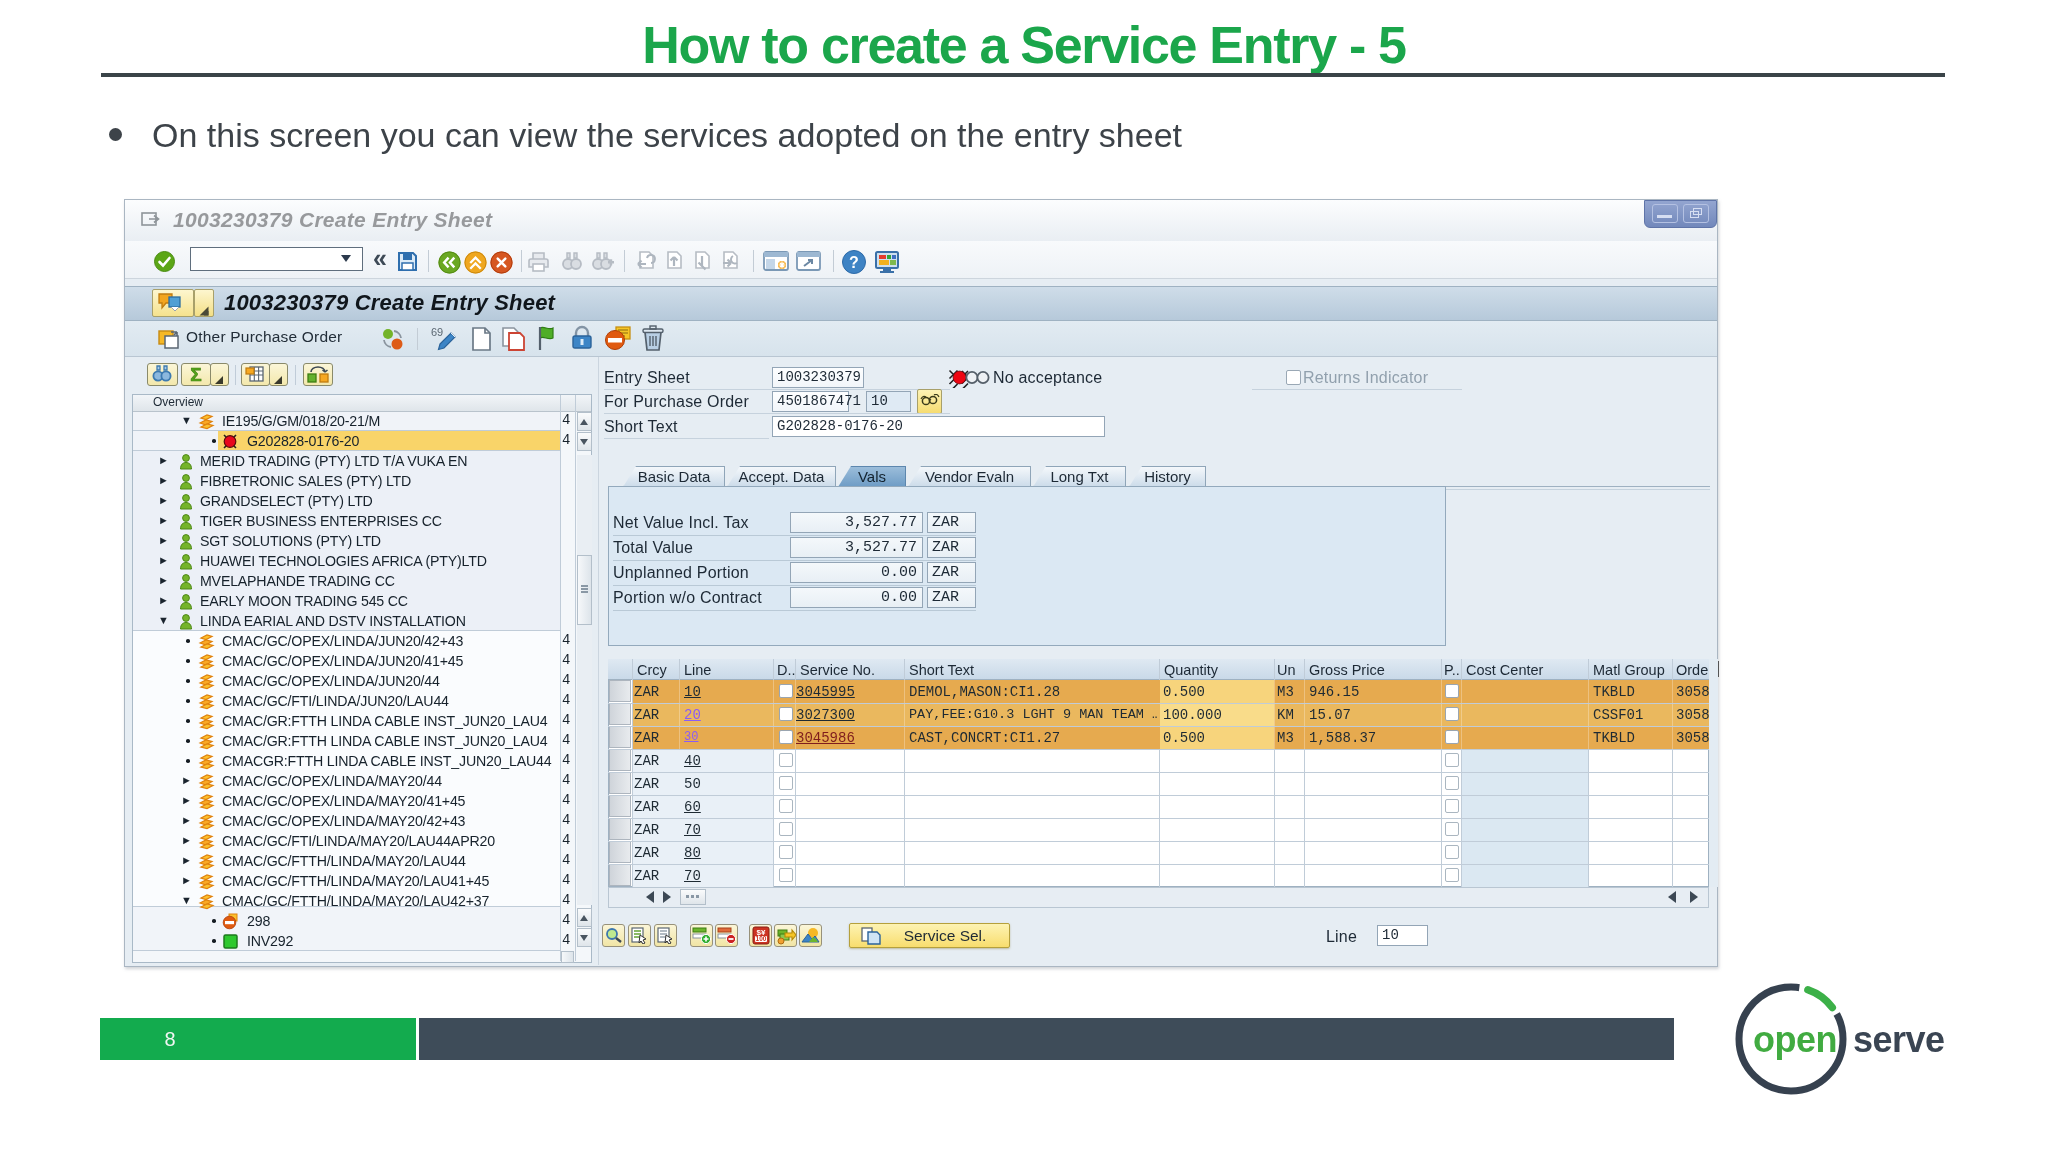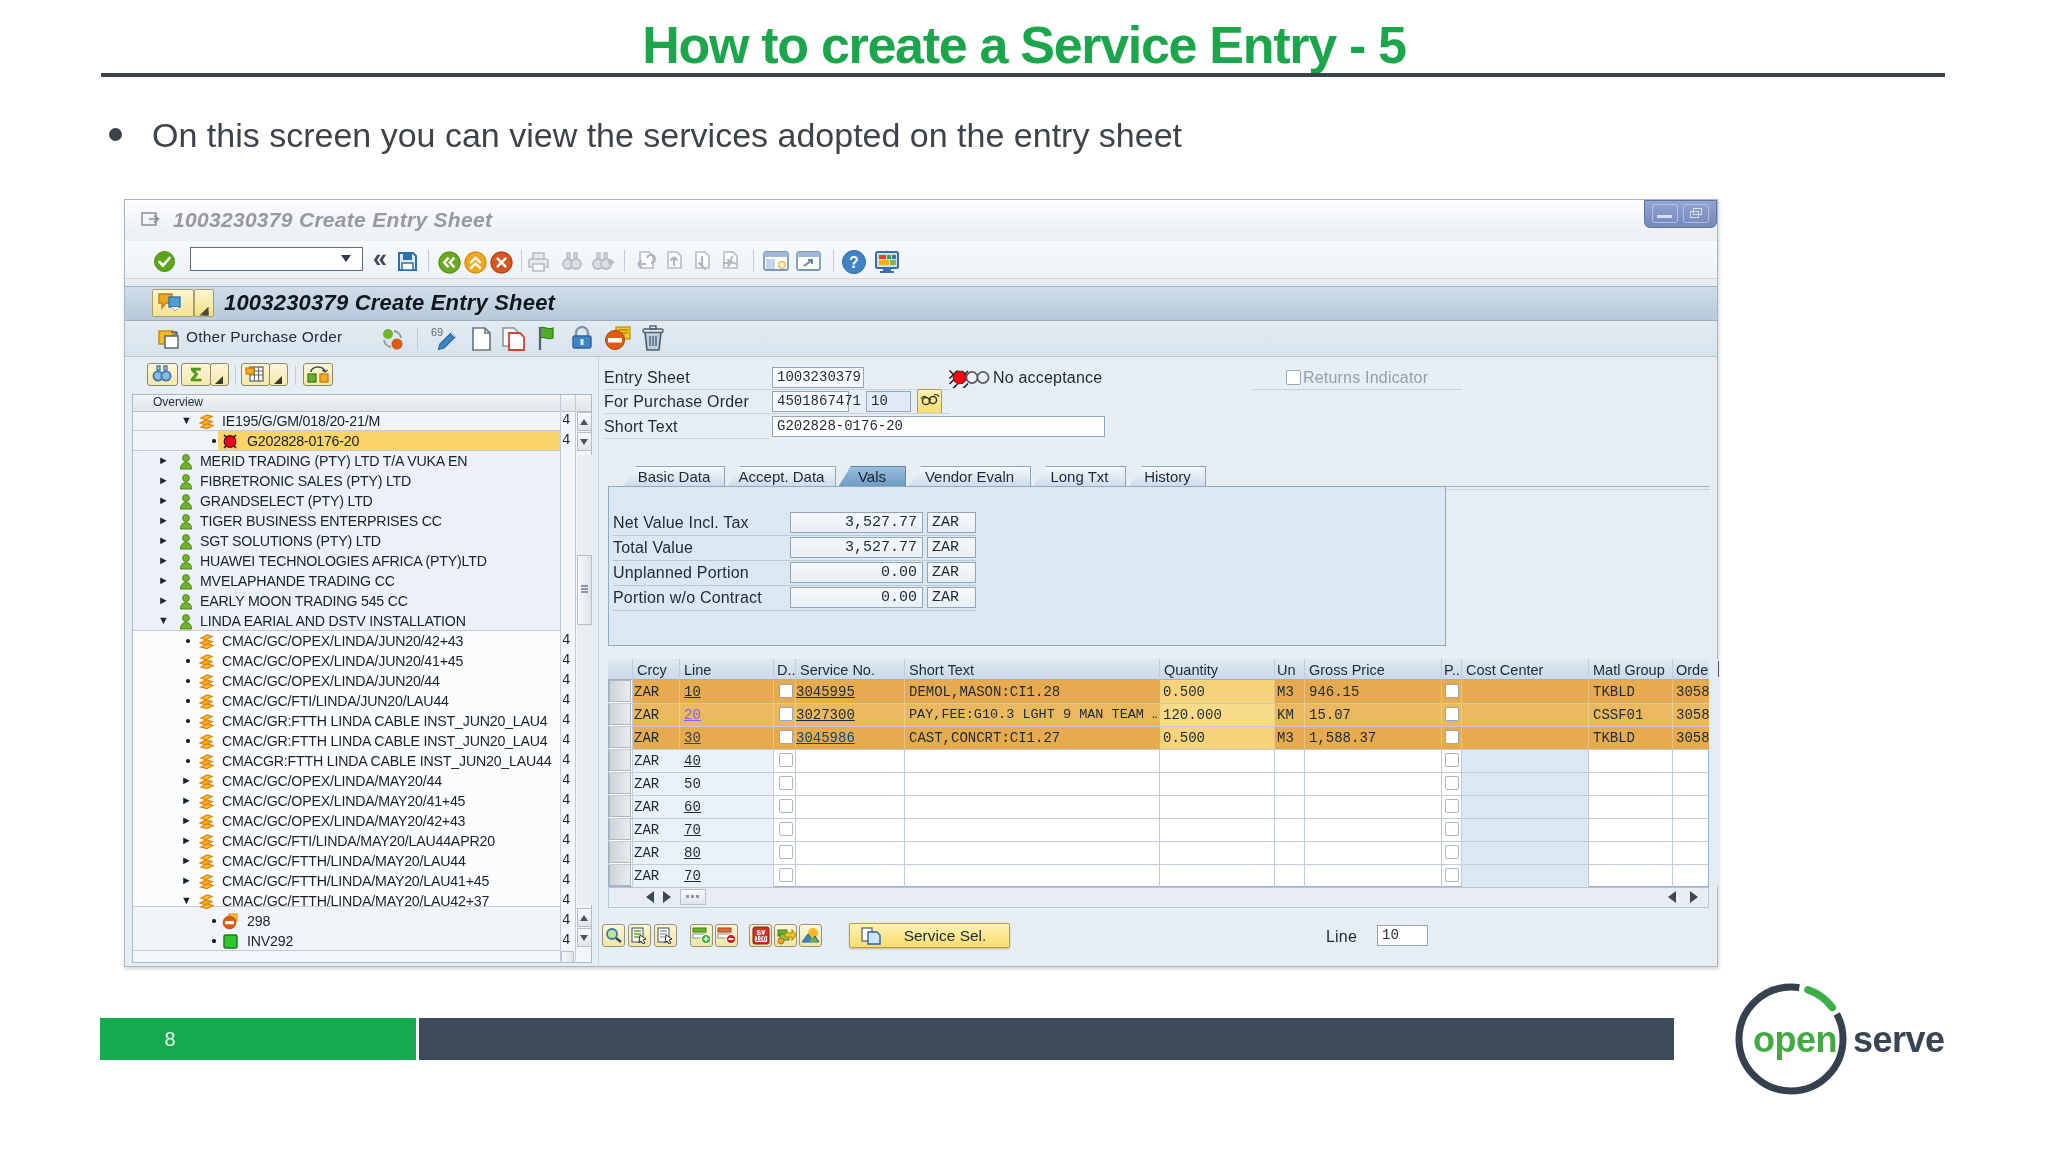--- a/index.html
+++ b/index.html
@@ -668,30 +668,30 @@
 <div class="a mono" style="left:1277px;top:684px;font-size:14px;color:#1e2a33">M3</div>
 <div class="a mono" style="left:1309px;top:684px;font-size:14px;color:#1e2a33">946.15</div>
 <div class="cb" style="left:1445px;top:684px;width:14px;height:14px;border-color:#9aa5b0"></div>
 <div class="a mono" style="left:1593px;top:684px;font-size:14px;color:#1e2a33">TKBLD</div>
 <div class="a mono" style="left:1676px;top:684px;font-size:14px;color:#1e2a33;width:33px;overflow:hidden">30589</div>
 <div class="a mono" style="left:634px;top:707px;font-size:14px;color:#1e2a33">ZAR</div>
 <div class="a mono" style="left:684px;top:707px;font-size:14px;color:#8b5cf6;text-decoration:underline">20</div>
 <div class="cb" style="left:779px;top:707px;width:14px;height:14px;border-color:#9aa5b0"></div>
 <div class="a mono" style="left:796px;top:707px;font-size:14px;color:#1e2a33;text-decoration:underline">3027300</div>
 <div class="a mono" style="left:909px;top:707px;font-size:13.5px;color:#1e2a33;white-space:nowrap;overflow:hidden;width:249px">PAY,FEE:G10.3 LGHT 9 MAN TEAM …</div>
-<div class="a mono" style="left:1163px;top:707px;font-size:14px;color:#1e2a33">120.000</div>
+<div class="a mono" style="left:1163px;top:707px;font-size:14px;color:#1e2a33">100.000</div>
 <div class="a mono" style="left:1277px;top:707px;font-size:14px;color:#1e2a33">KM</div>
 <div class="a mono" style="left:1309px;top:707px;font-size:14px;color:#1e2a33">15.07</div>
 <div class="cb" style="left:1445px;top:707px;width:14px;height:14px;border-color:#9aa5b0"></div>
 <div class="a mono" style="left:1593px;top:707px;font-size:14px;color:#1e2a33">CSSF01</div>
 <div class="a mono" style="left:1676px;top:707px;font-size:14px;color:#1e2a33;width:33px;overflow:hidden">30589</div>
 <div class="a mono" style="left:634px;top:730px;font-size:14px;color:#1e2a33">ZAR</div>
-<div class="a mono" style="left:684px;top:730px;font-size:14px;color:#404040;text-decoration:underline">30</div>
+<div class="a mono" style="left:684px;top:730px;font-size:12px;color:#8b5cf6;text-decoration:underline">30</div>
 <div class="cb" style="left:779px;top:730px;width:14px;height:14px;border-color:#9aa5b0"></div>
-<div class="a mono" style="left:796px;top:730px;font-size:14px;color:#0c4a6e;text-decoration:underline">3045986</div>
+<div class="a mono" style="left:796px;top:730px;font-size:14px;color:#7f1d1d;text-decoration:underline">3045986</div>
 <div class="a mono" style="left:909px;top:730px;font-size:14px;color:#1e2a33;white-space:nowrap;overflow:hidden;width:249px">CAST,CONCRT:CI1.27</div>
 <div class="a mono" style="left:1163px;top:730px;font-size:14px;color:#1e2a33">0.500</div>
 <div class="a mono" style="left:1277px;top:730px;font-size:14px;color:#1e2a33">M3</div>
 <div class="a mono" style="left:1309px;top:730px;font-size:14px;color:#1e2a33">1,588.37</div>
 <div class="cb" style="left:1445px;top:730px;width:14px;height:14px;border-color:#9aa5b0"></div>
 <div class="a mono" style="left:1593px;top:730px;font-size:14px;color:#1e2a33">TKBLD</div>
 <div class="a mono" style="left:1676px;top:730px;font-size:14px;color:#1e2a33;width:33px;overflow:hidden">30589</div>
 <div class="a mono" style="left:634px;top:753px;font-size:14px;color:#1e2a33">ZAR</div>
 <div class="a mono" style="left:684px;top:753px;font-size:14px;color:#1e2a33;text-decoration:underline">40</div>
 <div class="cb" style="left:779px;top:753px;width:14px;height:14px;border-color:#aab6c0"></div>

